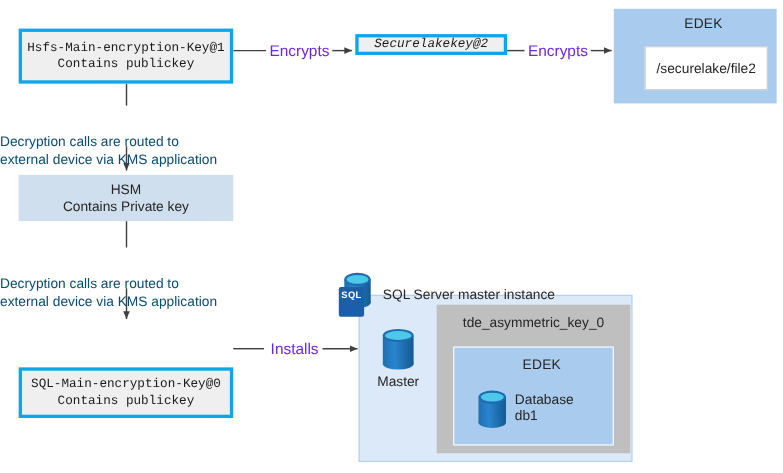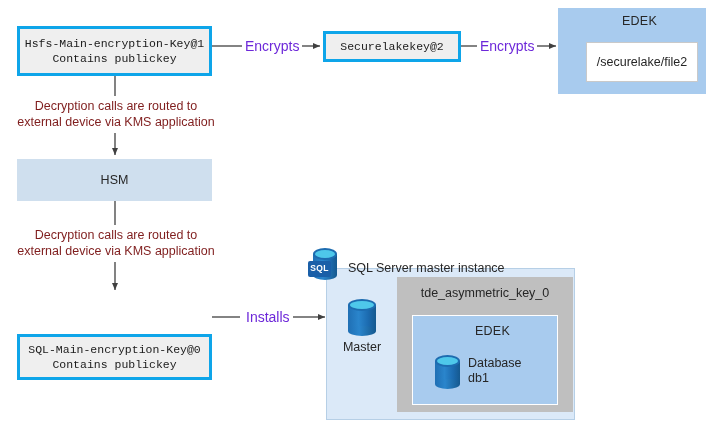--- a/index.html
+++ b/index.html
@@ -65,25 +65,25 @@
   
   .hsm {
     background: #cfdfee;
     font-size: 12.5px;
     line-height: 16px;
     color: #262626;
   }
   
   .flowtext {
     position: absolute;
-    text-align: center;
     font-size: 12.5px;
     line-height: 16px;
-    color: #7f1d1d;
-    white-space: nowrap;
+    color: #0c4a6e;
+    white-space: nowrap;
+    margin-top: 23px;
   }
   .edgelabel {
     position: absolute;
     font-size: 14px;
     color: #6d28d9;
     background: #ffffff;
     padding: 0 3px;
     white-space: nowrap;
   }
   
@@ -155,21 +155,21 @@
     border-radius: 50%;
     background: #4ec8ea;
   }
   
   .sqlicon { position: absolute; }
   .sqlicon .tag {
     position: absolute;
     left: -3px;
     top: 13px;
     width: 23px;
-    height: 16px;
+    height: 27px;
     background: #1a5fa8;
     border-radius: 2px;
     color: #ffffff;
     font-size: 8.5px;
     font-weight: bold;
     line-height: 14px;
     text-align: center;
     letter-spacing: .3px;
   }
   svg.lines { position: absolute; left: 0; top: 0; }
@@ -204,40 +204,41 @@
     <line x1="293" y1="317" x2="325" y2="317" stroke="#404040" stroke-width="1.3" marker-end="url(#ah)"></line>
   </svg>
 
   <div class="node keybox" style="left:17px; top:26px; width:195px; height:50px;">
     <span>Hsfs-Main-encryption-Key@1</span>
     <span>Contains publickey</span>
   </div>
 
   <div class="edgelabel" style="left:242px; top:38px;">Encrypts</div>
 
-  <div class="node keybox" style="left:323px; top:31px; width:138px; height:31px;">
+  <div class="node keybox" style="left:323px; top:31px; width:138px; height:19px;font-style:italic;">
     <span>Securelakekey@2</span>
   </div>
 
   <div class="edgelabel" style="left:477px; top:38px;">Encrypts</div>
 
   <div class="node edek-outer" style="left:558px; top:8px; width:148px; height:86px;">
     <span class="edek-title">EDEK</span>
   </div>
   <div class="edek-inner-white" style="left:586px; top:42px; width:110px; height:38px;">
     <span>/securelake/file2</span>
   </div>
 
   <div class="flowtext" style="left:0px; top:98px; width:232px;">
     <div>Decryption calls are routed to</div>
     <div>external device via KMS application</div>
   </div>
 
   <div class="node hsm" style="left:17px; top:159px; width:195px; height:42px;">
     <span>HSM</span>
+    <span>Contains Private key</span>
   </div>
 
   <div class="flowtext" style="left:0px; top:227px; width:232px;">
     <div>Decryption calls are routed to</div>
     <div>external device via KMS application</div>
   </div>
 
   <div class="node keybox" style="left:17px; top:313px; width:195px; height:46px;margin-top:21px;">
     <span>SQL-Main-encryption-Key@0</span>
     <span>Contains publickey</span>

